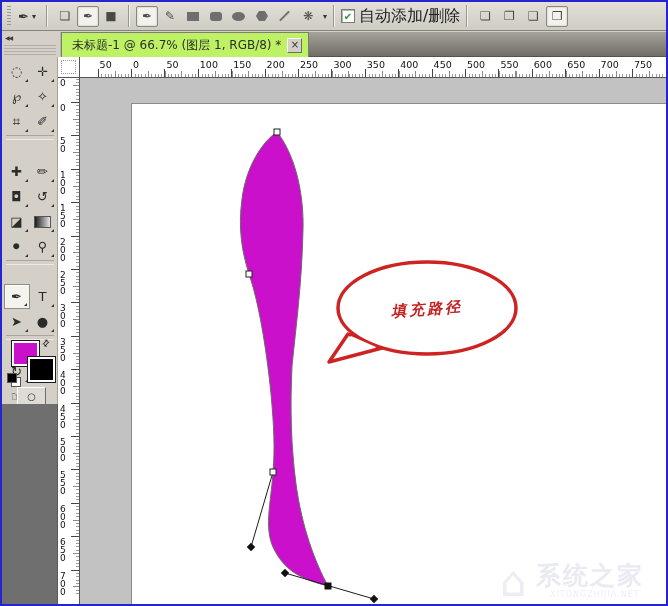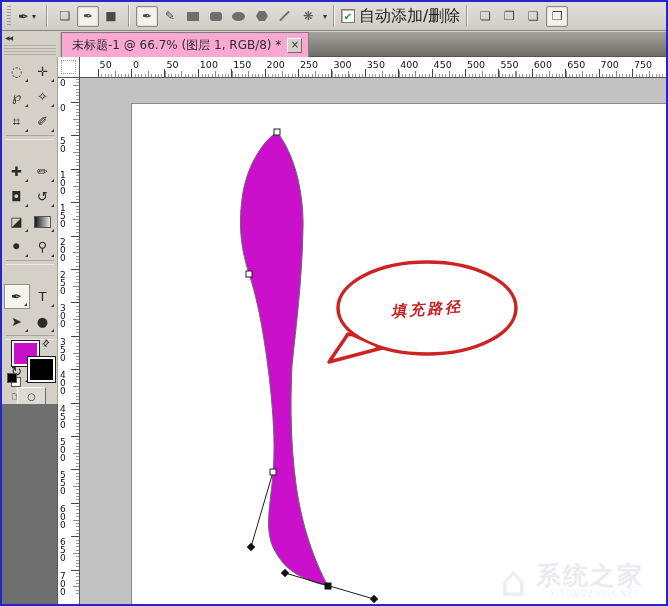--- a/index.html
+++ b/index.html
@@ -27,21 +27,21 @@
   .checkbox{width:12px;height:12px;background:#fff;border:1px solid #7c7a72;box-shadow:inset 1px 1px 0 #b9b6ae;
     display:flex;align-items:center;justify-content:center;font-size:10px;color:#1f9d1f;font-weight:bold;}
   .cb-label{font-size:16px;color:#1c1c1c;}
 
   
   .tab-row{position:absolute;left:0;top:30px;right:0;height:25px;display:flex;align-items:stretch;}
   .toolbox-header{width:58px;background:#d4d0c8;position:relative;border-right:1px solid #b9b6ae;}
   .collapse{position:absolute;left:3px;top:2px;font-size:6px;color:#3a3a3a;letter-spacing:-1px;}
   .tb-grip{position:absolute;left:2px;right:4px;top:13px;height:10px;
     background:repeating-linear-gradient(180deg,#a9a6a0 0 1px,transparent 1px 3px);opacity:.8;}
-  .doc-tab{display:flex;align-items:center;gap:6px;background:#f9a8d4;border:1px solid #7e7c76;border-bottom:none;
+  .doc-tab{display:flex;align-items:center;gap:6px;background:#bef264;border:1px solid #7e7c76;border-bottom:none;
     padding:0 6px 0 10px;font-size:12px;color:#2e2e2e;white-space:nowrap;}
   .tab-close{width:13px;height:13px;background:#d4d0c8;border:1px solid;border-color:#fff #6f6d67 #6f6d67 #fff;
     font-size:10px;line-height:11px;text-align:center;color:#333;cursor:pointer;}
   .tab-filler{flex:1;background:linear-gradient(#a5a29b,#716e68);border-bottom:1px solid #55534e;}
 
   
   .toolbox{position:absolute;left:0;top:55px;width:56px;height:347px;background:#d4d0c8;border-right:1px solid #a5a29b;box-sizing:border-box;}
   .toolbox-below{position:absolute;left:0;top:402px;width:56px;bottom:0;background:#6f6f6f;border-right:1px solid #5a5a5a;box-sizing:border-box;}
   .tool-grid{display:grid;grid-template-columns:repeat(2,26px);grid-auto-rows:25px;justify-content:center;padding-top:2px;}
   .tool-cell{position:relative;display:flex;align-items:center;justify-content:center;font-size:13px;color:#2b2b2b;cursor:pointer;}

